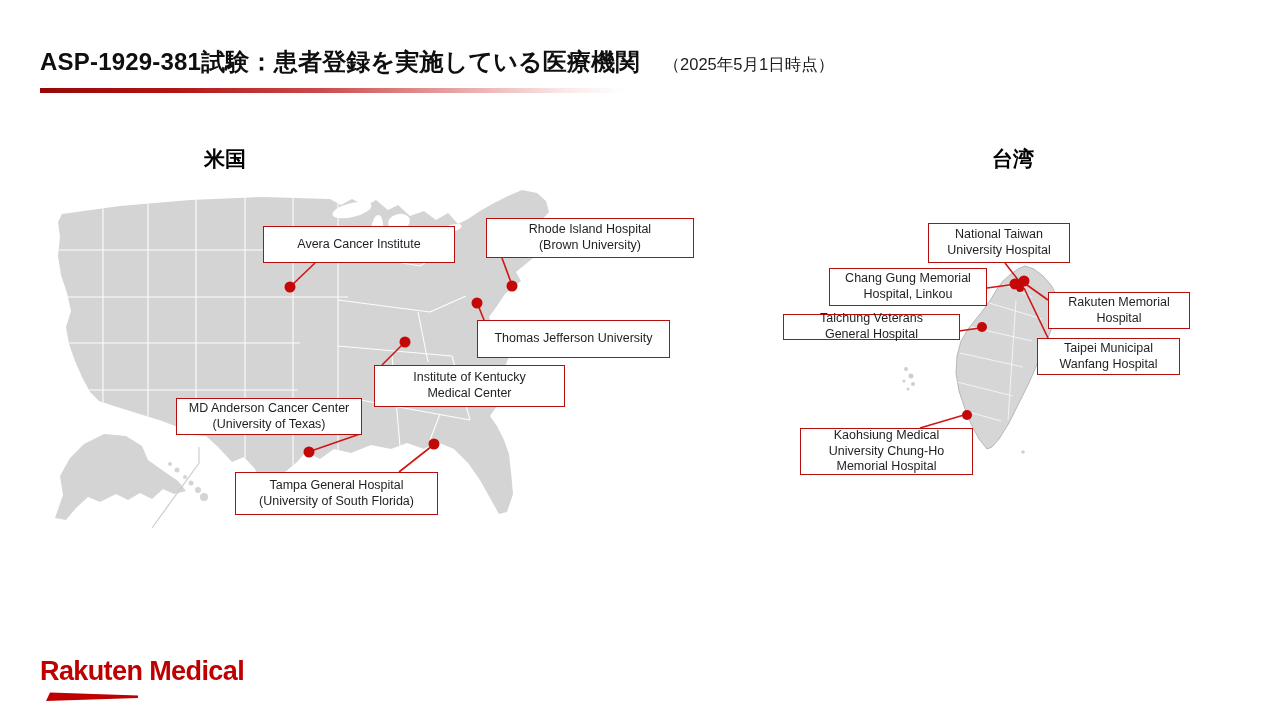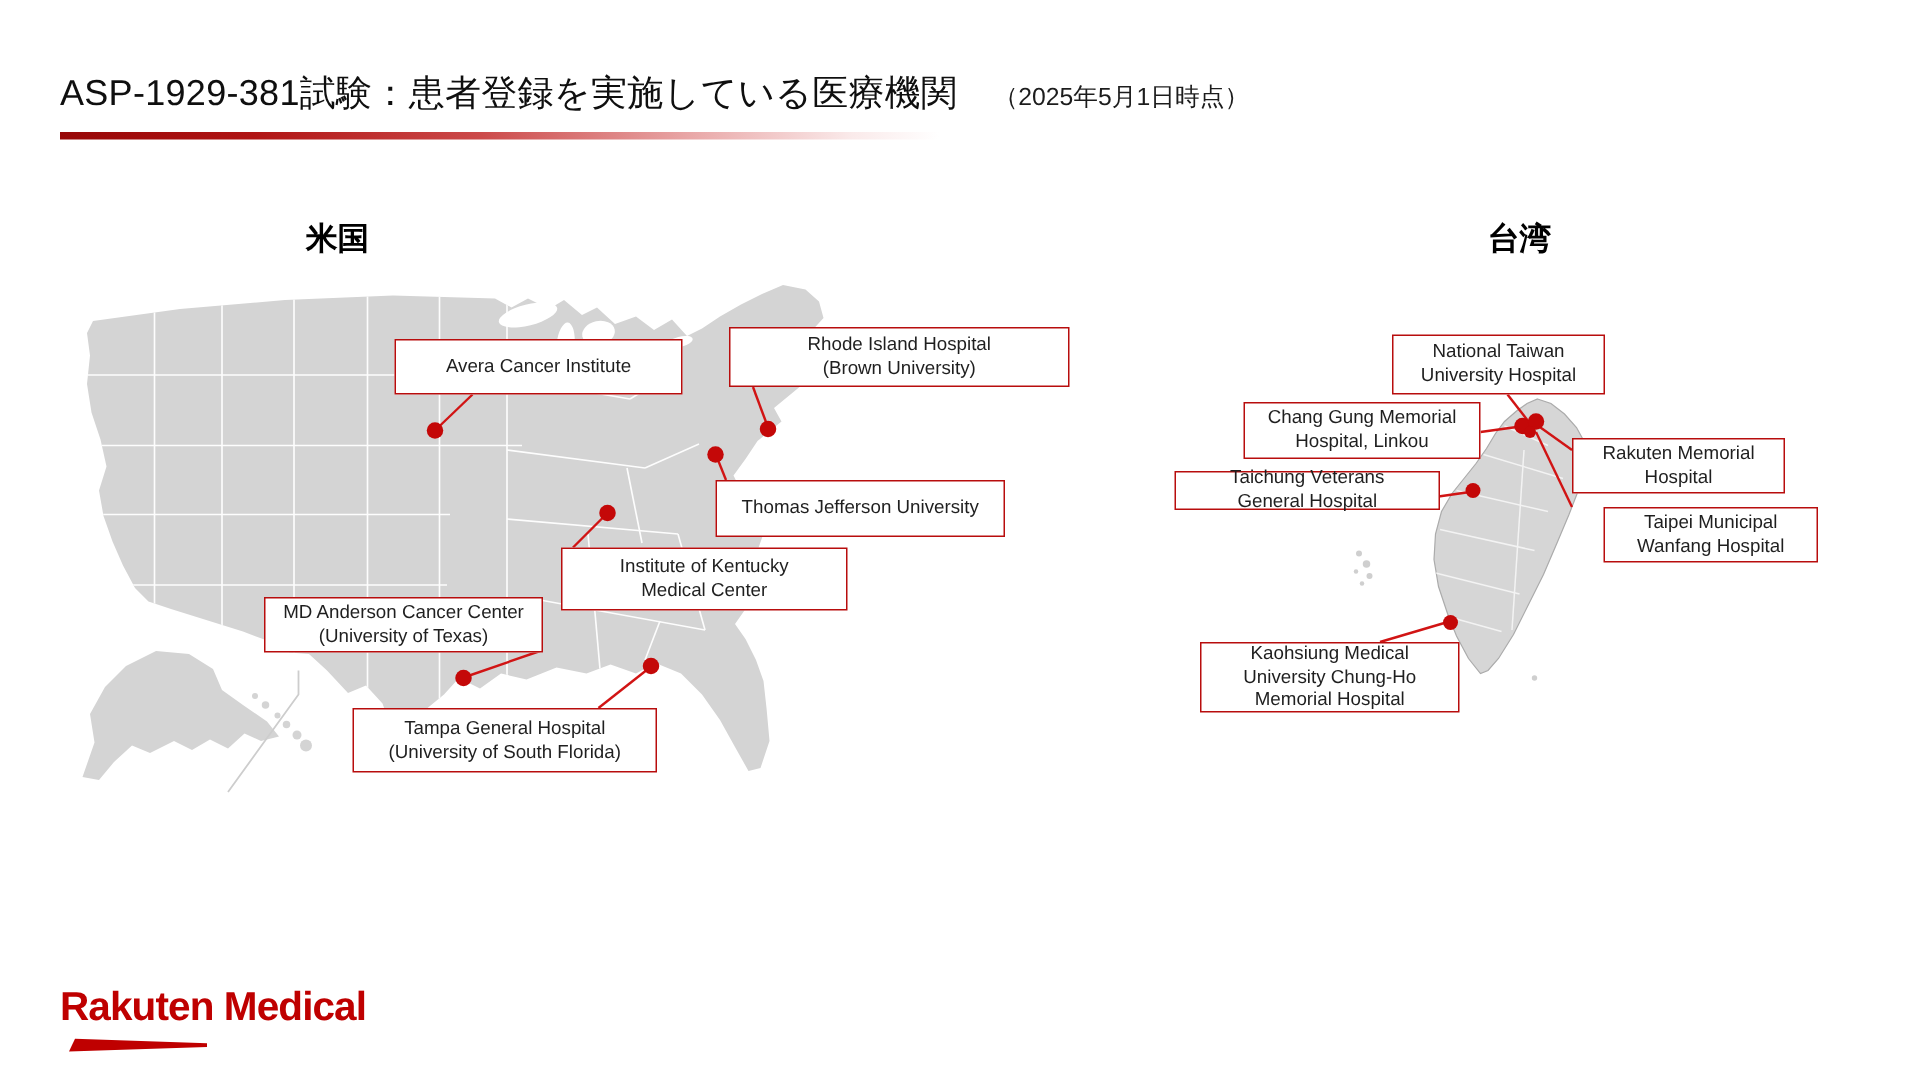--- a/index.html
+++ b/index.html
@@ -1,21 +1,21 @@
 <!DOCTYPE html>
 <html><head>
 <meta charset="utf-8">
 <style>
   html,body{margin:0;padding:0;background:#fff;}
   .slide{
     position:relative;width:1280px;height:720px;background:#ffffff;overflow:hidden;
     font-family:"Liberation Sans","DejaVu Sans",sans-serif;
   }
   .title-wrap{position:absolute;left:40px;top:46px;display:flex;align-items:baseline;white-space:nowrap;}
-  .title-main{font-size:24px;font-weight:400;color:#0f0f0f;letter-spacing:0.2px;}
+  .title-main{font-size:24px;font-weight:700;color:#0f0f0f;letter-spacing:0.2px;}
   .title-date{font-size:16.5px;font-weight:400;color:#1c1c1c;margin-left:24px;}
   .title-underline{
     position:absolute;left:40px;top:88px;width:586px;height:4.5px;
     background:linear-gradient(to right,#970707 0%,#b01414 22%,#cc4a4a 48%,#e9a8a8 72%,#faeaea 90%,#ffffff 100%);
   }
   .region-heading{position:absolute;font-size:21px;font-weight:700;color:#000;}
   .region-heading.us{left:204px;top:145px;}
   .region-heading.tw{left:992px;top:145px;}
   .map-layer{position:absolute;left:0;top:0;width:1280px;height:720px;}
   .label-box{
@@ -146,21 +146,21 @@
         <circle cx="1015" cy="284" r="5.5" fill="#c40808"></circle>
         <circle cx="1024" cy="281" r="5.5" fill="#c40808"></circle>
         <circle cx="1020" cy="288" r="4" fill="#c40808"></circle>
       </g>
   </svg>
 
   <div id="labels">
       <div class="label-box" style="left: 263px; top: 226px; width: 192px; height: 37px;">
         <span>Avera Cancer Institute</span>
       </div>
-      <div class="label-box" style="left: 486px; top: 218px; width: 227px; height: 40px;">
+      <div class="label-box" style="left: 486px; top: 218px; width: 208px; height: 40px;">
         <span>Rhode Island Hospital</span>
         <span>(Brown University)</span>
       </div>
       <div class="label-box" style="left: 477px; top: 320px; width: 193px; height: 38px;">
         <span>Thomas Jefferson University</span>
       </div>
       <div class="label-box" style="left: 374px; top: 365px; width: 191px; height: 42px;">
         <span>Institute of Kentucky</span>
         <span>Medical Center</span>
       </div>
@@ -181,21 +181,21 @@
         <span>Hospital, Linkou</span>
       </div>
       <div class="label-box" style="left: 1048px; top: 292px; width: 142px; height: 37px;">
         <span>Rakuten Memorial</span>
         <span>Hospital</span>
       </div>
       <div class="label-box" style="left: 783px; top: 314px; width: 177px; height: 26px;">
         <span>Taichung Veterans</span>
         <span>General Hospital</span>
       </div>
-      <div class="label-box" style="left: 1037px; top: 338px; width: 143px; height: 37px; margin-left: 32px;">
+      <div class="label-box" style="left: 1037px; top: 338px; width: 143px; height: 37px;">
         <span>Taipei Municipal</span>
         <span>Wanfang Hospital</span>
       </div>
       <div class="label-box" style="left: 800px; top: 428px; width: 173px; height: 47px; align-items: center;">
         <span>Kaohsiung Medical</span>
         <span>University Chung-Ho</span>
         <span>Memorial Hospital</span>
       </div>
     </div>
 

